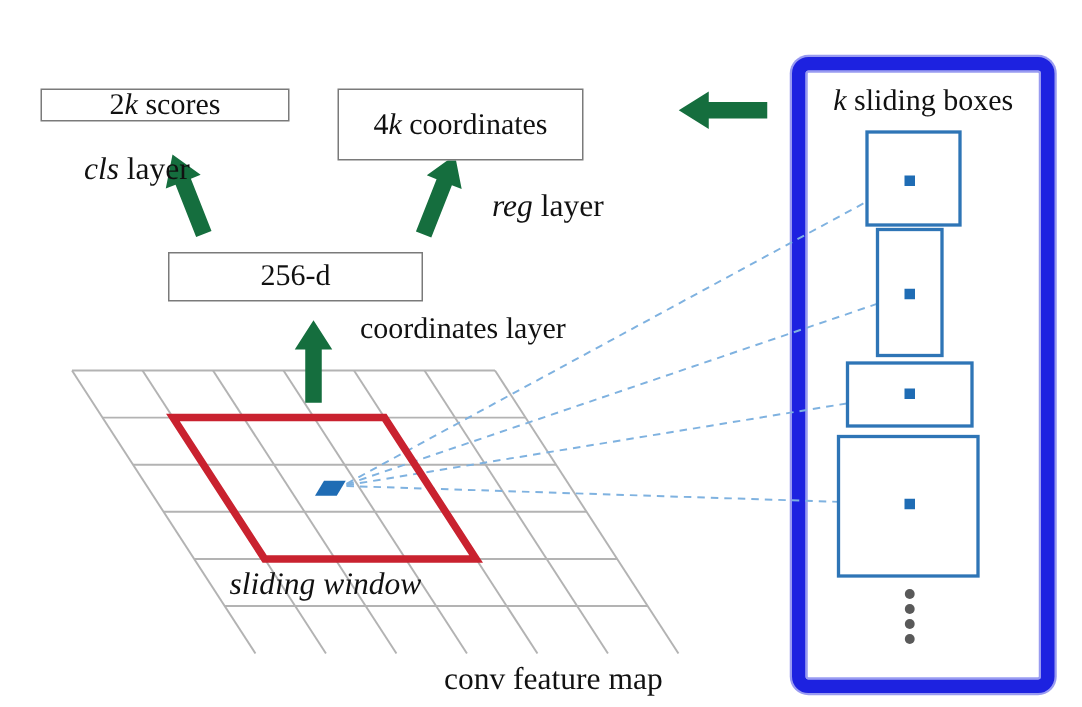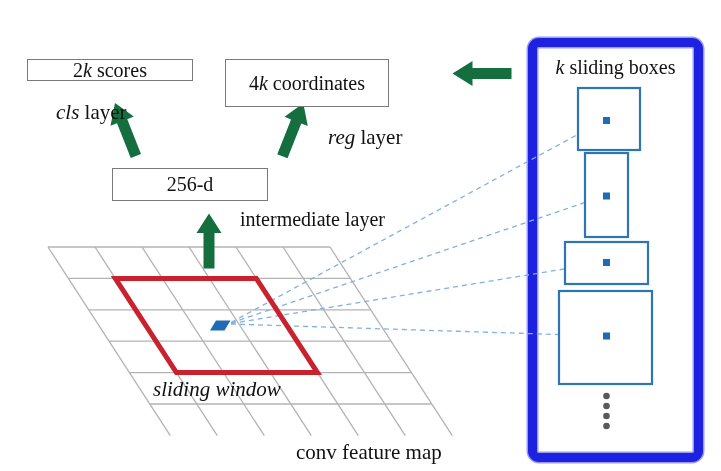--- a/index.html
+++ b/index.html
@@ -24,21 +24,21 @@
   }
   .label{position:absolute;white-space:nowrap;font-size:21px;line-height:25px;}
   .label i{font-style:italic;}
   .txt-box{
     position:absolute;box-sizing:border-box;background:#fff;border:1.5px solid var(--box_border,#7a7a7a);
     display:flex;align-items:center;justify-content:center;font-size:20px;white-space:nowrap;
   }
   #panel-title{left:528px;top:55px;width:175px;text-align:center;font-size:20px;}
   #scores-box{left:27px;top:59px;width:166px;height:22px;}
   #coords-box{left:225px;top:59px;width:164px;height:48px;}
-  #mid-box{left:112px;top:168px;width:156px;height:33px;font-family:Liberation Serif, serif;}
+  #mid-box{left:112px;top:168px;width:170px;height:33px;font-family:Liberation Serif, serif;}
   #cls-label{left:28px;top:100px;margin-left:28px;}
   #reg-label{left:328px;top:101px;margin-top:24px;}
   #intermediate-label{left:240px;top:207px;font-size:20px;}
   #sliding-label{left:153px;top:377px;font-style:italic;}
   #conv-label{left:296px;top:416px;margin-top:24px;}
 </style>
 </head>
 <body>
 
 <div id="canvas">
@@ -104,18 +104,18 @@
   </div>
   <div class="txt-box" id="coords-box">
     <span><span>4</span><i>k</i><span> coordinates</span></span>
   </div>
   <div class="txt-box" id="mid-box">
     <span>256-d</span>
   </div>
 
   <div class="label" id="cls-label"><i>cls</i><span> layer</span></div>
   <div class="label" id="reg-label"><i>reg</i><span> layer</span></div>
-  <div class="label" id="intermediate-label">intermediate layer</div>
+  <div class="label" id="intermediate-label">coordinates layer</div>
   <div class="label" id="sliding-label">sliding window</div>
   <div class="label" id="conv-label">conv feature map</div>
   <div class="label" id="panel-title"><i>k</i><span> sliding boxes</span></div>
 
 </div>
 
 </body></html>

